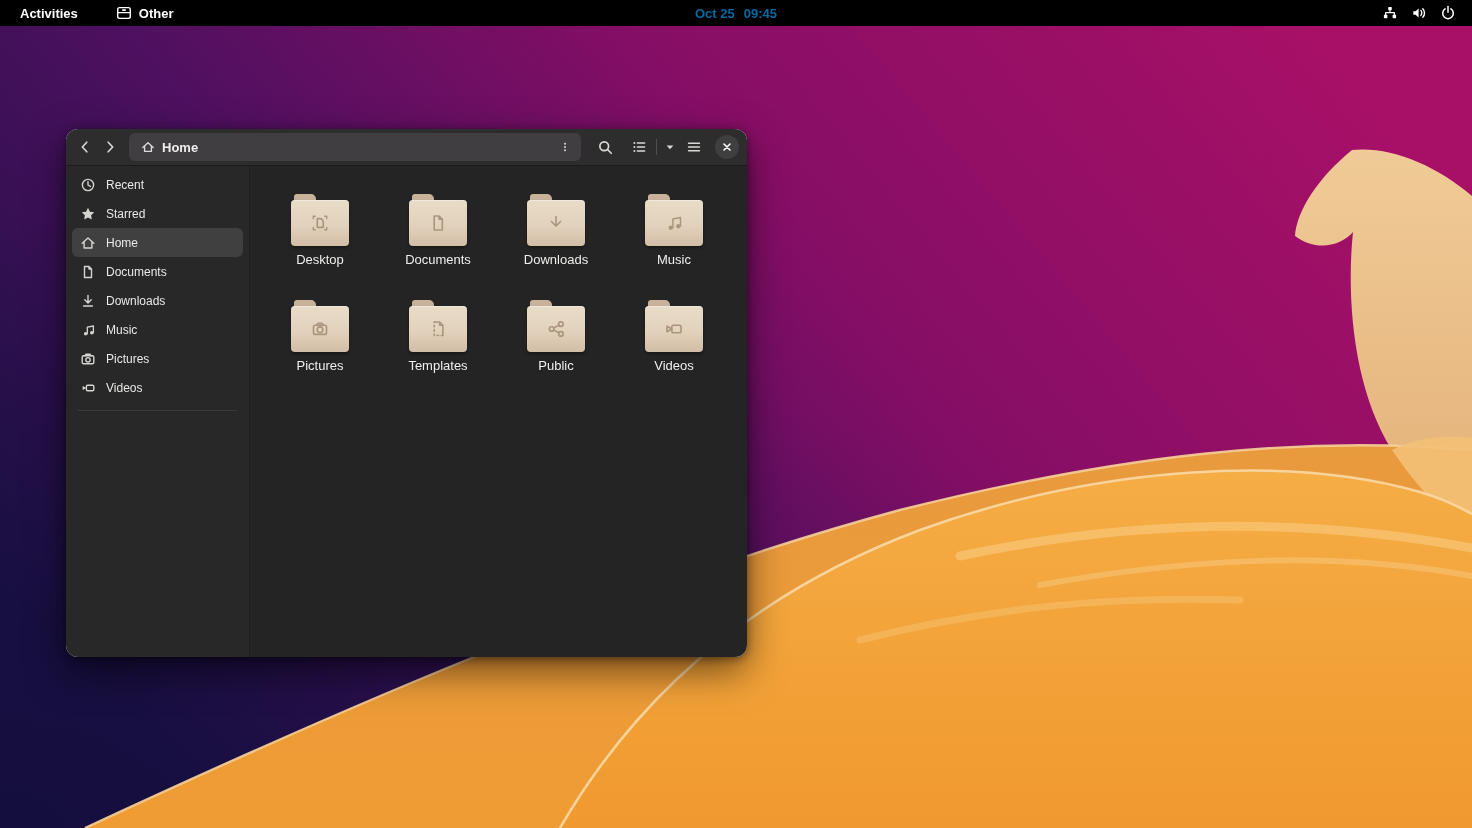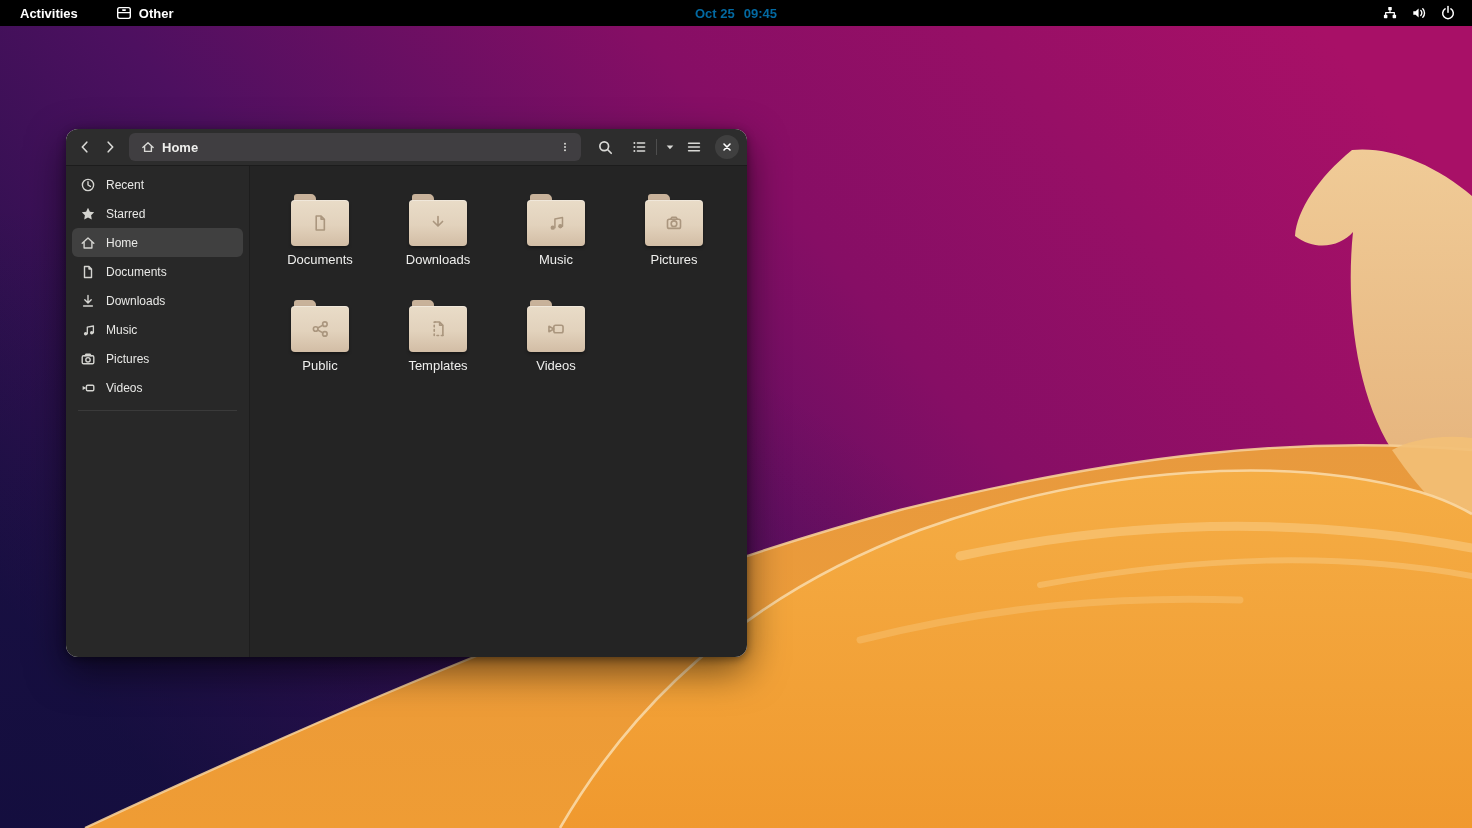--- a/index.html
+++ b/index.html
@@ -314,20 +314,31 @@
           <rect x="6.4" y="5.2" width="7.4" height="5.6" rx="1.2" class="icon-stroke"></rect>
           <path d="M6.4,8 L2.6,5.9 V10.1 Z" class="icon-fill"></path>
         </svg>
         <span class="slabel">Videos</span>
       </div>
       <div class="ssep"></div>
     </aside>
 
     <main class="content">
 
+      <div class="fcell">
+        <div class="folder">
+          <div class="tab"></div>
+            <div class="fbody"></div>
+          <svg class="emblem" width="26" height="26" viewBox="0 0 24 24">
+            <path d="M9.5,8 H13 L15,10.2 V16 H9.5 Z" class="emb"></path>
+            <path d="M5.8,8 V5.8 H7.6 M16.4,5.8 H18.2 V8 M5.8,16 V18.2 H7.6 M16.4,18.2 H18.2 V16" class="emb" style="stroke-width:1.3"></path>
+          </svg>
+        </div>
+        <div class="flabel">Desktop</div>
+      </div>
 
       <div class="fcell">
         <div class="folder">
           <div class="tab"></div>
             <div class="fbody"></div>
           <svg class="emblem" width="26" height="26" viewBox="0 0 24 24">
             <path d="M8.5,5.5 H13 L16,8.5 V18.5 H8.5 Z M13,5.5 V8.5 H16" class="emb"></path>
           </svg>
         </div>
         <div class="flabel">Documents</div>
@@ -361,20 +372,32 @@
         <div class="folder">
           <div class="tab"></div>
             <div class="fbody"></div>
           <svg class="emblem" width="26" height="26" viewBox="0 0 24 24">
             <rect x="6" y="8.5" width="12" height="8.5" rx="1.6" class="emb"></rect>
             <circle cx="12" cy="12.6" r="2.6" class="emb"></circle>
             <path d="M9,8.5 L10,6.8 H14 L15,8.5" class="emb"></path>
           </svg>
         </div>
         <div class="flabel">Pictures</div>
+      </div>
+
+      <div class="fcell">
+        <div class="folder">
+          <div class="tab"></div>
+            <div class="fbody"></div>
+          <svg class="emblem" width="26" height="26" viewBox="0 0 24 24">
+            <path d="M9.5,5.5 H13.5 L16.5,8.5 V18 M13.5,5.5 V8.5 H16.5" class="emb"></path>
+            <path d="M16.5,18 H8.5 V5.5 H9.5" class="emb" style="stroke-dasharray:1.4 2.6"></path>
+          </svg>
+        </div>
+        <div class="flabel">Templates</div>
       </div>
 
       <div class="fcell">
         <div class="folder">
           <div class="tab"></div>
             <div class="fbody"></div>
           <svg class="emblem" width="26" height="26" viewBox="0 0 24 24">
             <circle cx="8" cy="12" r="2.1" class="emb"></circle>
             <circle cx="16.5" cy="7.5" r="2.1" class="emb"></circle>
             <circle cx="16.5" cy="16.5" r="2.1" class="emb"></circle>
@@ -382,32 +405,20 @@
           </svg>
         </div>
         <div class="flabel">Public</div>
       </div>
 
       <div class="fcell">
         <div class="folder">
           <div class="tab"></div>
             <div class="fbody"></div>
           <svg class="emblem" width="26" height="26" viewBox="0 0 24 24">
-            <path d="M9.5,5.5 H13.5 L16.5,8.5 V18 M13.5,5.5 V8.5 H16.5" class="emb"></path>
-            <path d="M16.5,18 H8.5 V5.5 H9.5" class="emb" style="stroke-dasharray:1.4 2.6"></path>
-          </svg>
-        </div>
-        <div class="flabel">Templates</div>
-      </div>
-
-      <div class="fcell">
-        <div class="folder">
-          <div class="tab"></div>
-            <div class="fbody"></div>
-          <svg class="emblem" width="26" height="26" viewBox="0 0 24 24">
             <rect x="10" y="8.5" width="8.5" height="7" rx="1.6" class="emb"></rect>
             <path d="M10,12 L5.5,9.5 V14.5 Z" class="emb"></path>
           </svg>
         </div>
         <div class="flabel">Videos</div>
       </div>
 
     </main>
   </div>
 </div>

